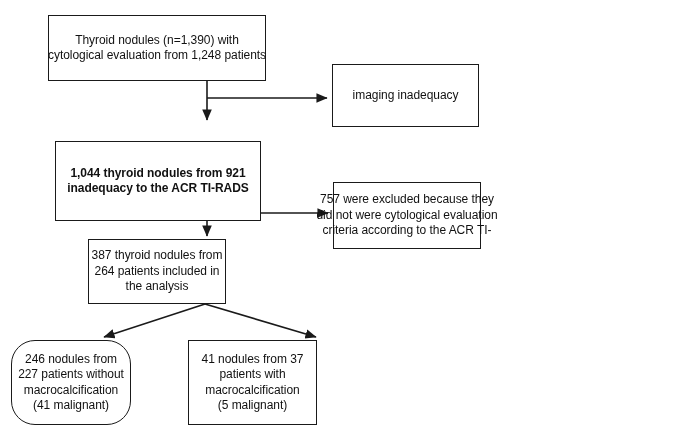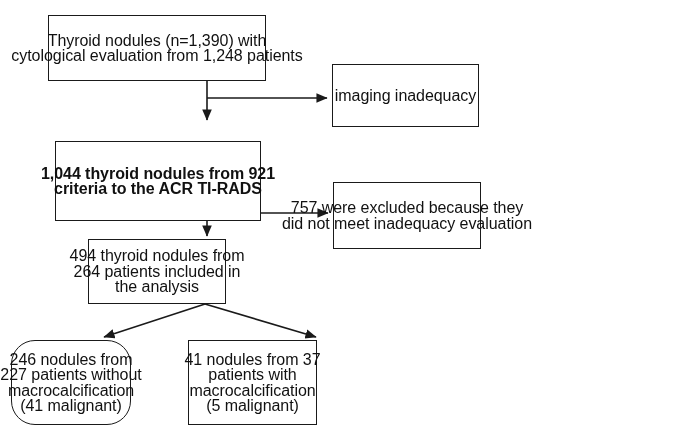--- a/index.html
+++ b/index.html
@@ -20,21 +20,21 @@
   .node {
     position: absolute;
     box-sizing: border-box;
     border: 1.6px solid #1a1a1a;
     background: #ffffff;
     display: flex;
     flex-direction: column;
     align-items: center;
     justify-content: center;
     text-align: center;
-    font-size: 16px;
+    font-size: 12px;
     line-height: 15.5px;
     padding: 2px 4px;
     letter-spacing: -0.05px;
   }
   .node .ln {
     display: block;
     white-space: nowrap;
   }
   .edges {
     position: absolute;
@@ -73,30 +73,31 @@
     <span class="ln">Thyroid nodules (n=1,390) with</span>
     <span class="ln">cytological evaluation from 1,248 patients</span>
   </div>
 
   <div class="node" style="left:332px; top:64px; width:147px; height:63px;">
     <span class="ln">imaging inadequacy</span>
   </div>
 
   <div class="node" style="left:55px; top:141px; width:206px; height:80px;font-weight:bold;">
     <span class="ln">1,044 thyroid nodules from 921</span>
-    <span class="ln">criteria to the ACR TI-RADS</span>
+    <span class="ln">inadequacy to the ACR TI-RADS</span>
   </div>
 
   <div class="node" style="left:333px; top:182px; width:148px; height:67px;">
     <span class="ln">757 were excluded because they</span>
-    <span class="ln">did not meet inadequacy evaluation</span>
+    <span class="ln">did not were cytological evaluation</span>
+    <span class="ln">criteria according to the ACR TI-</span>
   </div>
 
   <div class="node" style="left:88px; top:239px; width:138px; height:65px;">
-    <span class="ln">494 thyroid nodules from</span>
+    <span class="ln">387 thyroid nodules from</span>
     <span class="ln">264 patients included in</span>
     <span class="ln">the analysis</span>
   </div>
 
   <div class="node" style="left:11px; top:340px; width:120px; height:85px;border-radius:24px;">
     <span class="ln">246 nodules from</span>
     <span class="ln">227 patients without</span>
     <span class="ln">macrocalcification</span>
     <span class="ln">(41 malignant)</span>
   </div>

